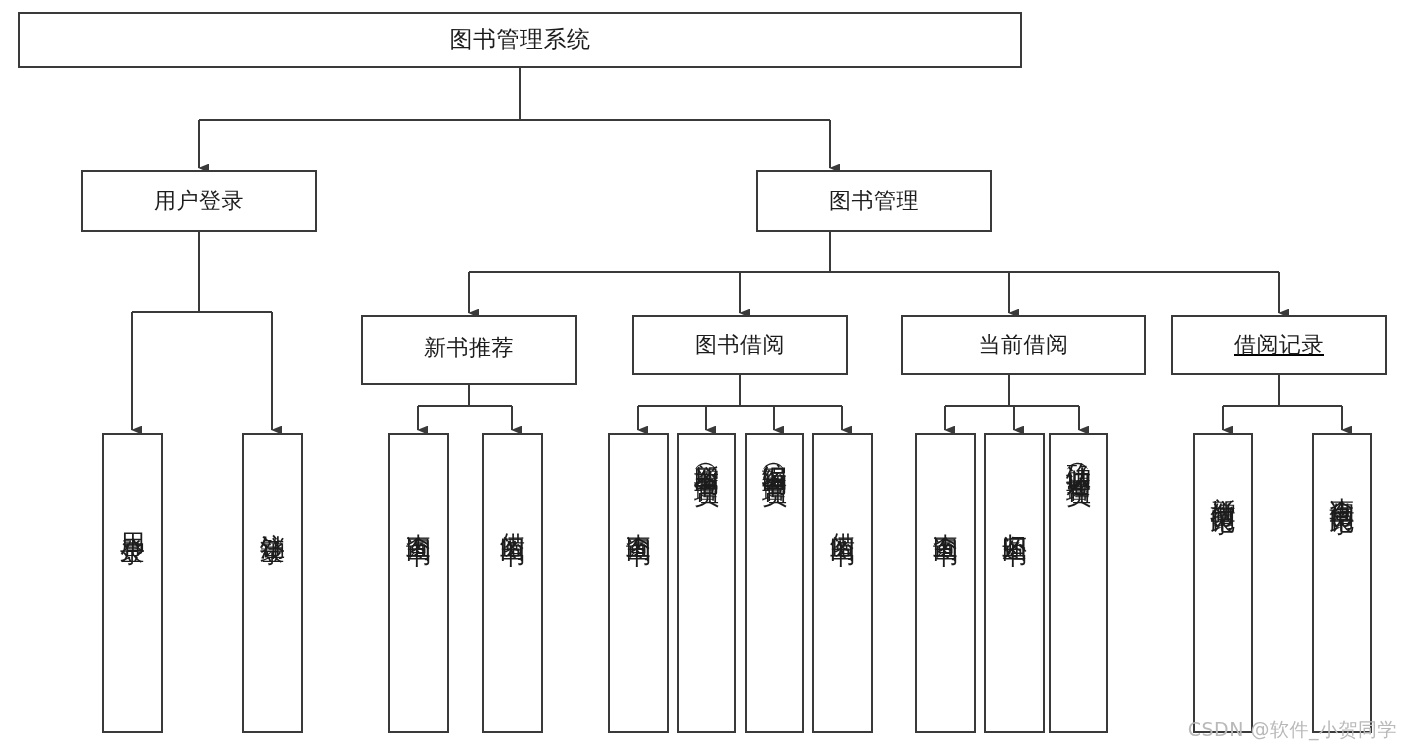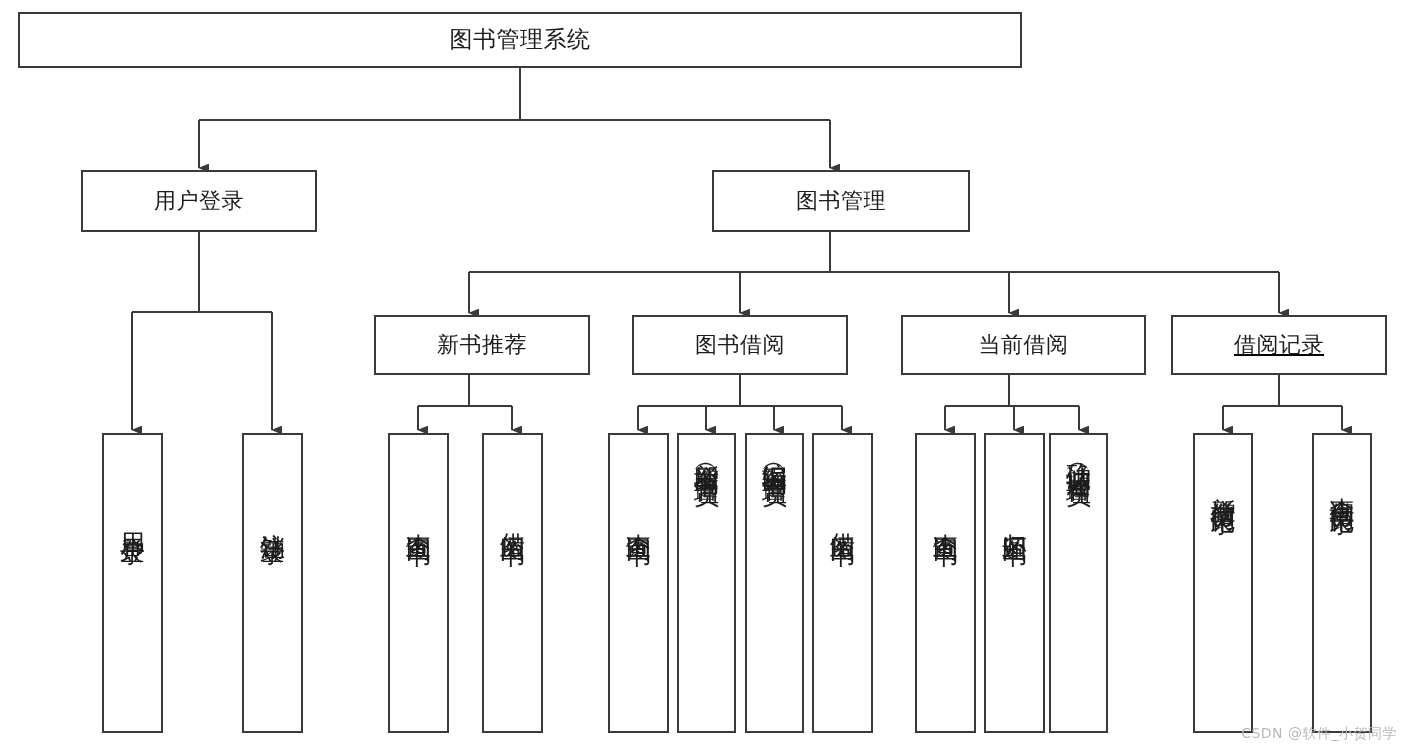--- a/index.html
+++ b/index.html
@@ -62,21 +62,21 @@
     font-size: 25px;
     line-height: 1.0;
     letter-spacing: 3px;
     white-space: nowrap;
     display: block;
   }
   #watermark {
     position: absolute;
     right: 8px;
     bottom: 4px;
-    font-size: 14px;
+    font-size: 19px;
     color: #b9b9b9;
     letter-spacing: 0.5px;
     white-space: nowrap;
     pointer-events: none;
     text-align: center;
   }
 </style>
 </head>
 <body>
 
@@ -133,25 +133,25 @@
     </g>
   </svg>
 
   <div class="node-box node-h node-root" style="left:18px; top:12px; width:1004px; height:56px;">
     <span class="node-label">图书管理系统</span>
   </div>
 
   <div class="node-box node-h" style="left:81px; top:170px; width:236px; height:62px;">
     <span class="node-label">用户登录</span>
   </div>
-  <div class="node-box node-h" style="left:712px; top:170px; width:258px; height:62px;">
+  <div class="node-box node-h" style="left:756px; top:170px; width:236px; height:62px;">
     <span class="node-label">图书管理</span>
   </div>
 
-  <div class="node-box node-h" style="left:374px; top:315px; width:216px; height:60px;">
+  <div class="node-box node-h" style="left:361px; top:315px; width:216px; height:70px;font-family:Liberation Mono, monospace;">
     <span class="node-label">新书推荐</span>
   </div>
   <div class="node-box node-h" style="left:632px; top:315px; width:216px; height:60px;">
     <span class="node-label">图书借阅</span>
   </div>
   <div class="node-box node-h" style="left:901px; top:315px; width:245px; height:60px;">
     <span class="node-label">当前借阅</span>
   </div>
   <div class="node-box node-h" style="left:1171px; top:315px; width:216px; height:60px;text-decoration:underline;">
     <span class="node-label">借阅记录</span>

